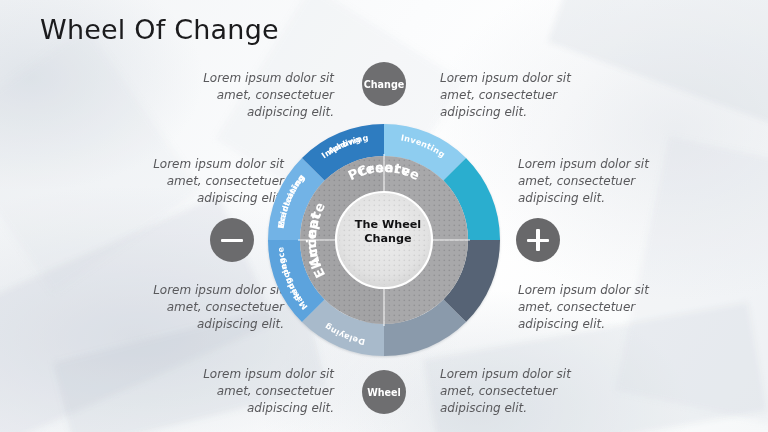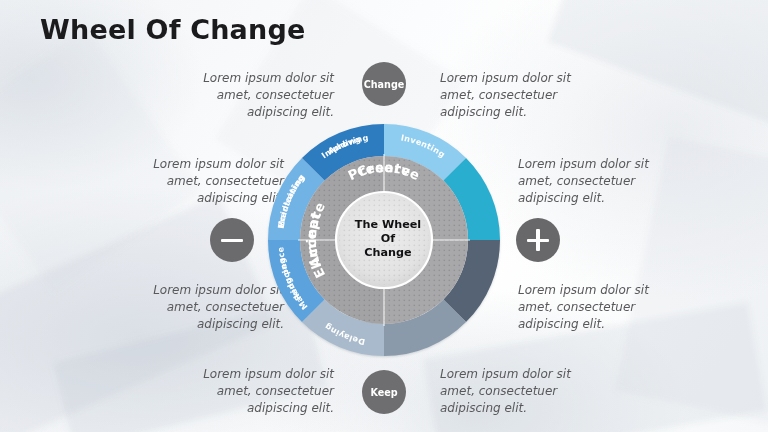--- a/index.html
+++ b/index.html
@@ -27,21 +27,21 @@
   .bg-streak.s3 { left: 560px; top: -30px; width: 260px; height: 120px; transform: rotate(20deg); background: rgba(195,203,213,0.22); }
   .bg-streak.s4 { left: 430px; top: 330px; width: 330px; height: 110px; transform: rotate(-10deg); background: rgba(192,201,212,0.20); }
   .bg-streak.s5 { left: 250px; top: 20px; width: 180px; height: 180px; transform: rotate(32deg); background: rgba(200,207,216,0.13); }
   .bg-streak.s6 { left: 640px; top: 150px; width: 160px; height: 260px; transform: rotate(12deg); background: rgba(198,206,216,0.16); }
   .bg-streak.s7 { left: -20px; top: 60px; width: 180px; height: 200px; transform: rotate(-35deg); background: rgba(203,210,219,0.14); }
 
   #title {
     position: absolute;
     left: 40px; top: 14px;
     font-size: 27px;
-    font-weight: bold;
+    font-weight: normal;
     color: #1b1b1d;
     letter-spacing: 0.2px;
     white-space: nowrap;
   }
 
   .note {
     position: absolute;
     width: 152px;
     font-size: 12px;
     line-height: 1.42;
@@ -234,29 +234,28 @@
         <textPath href="#arcPreserve" startOffset="50%" text-anchor="middle">Preserve</textPath>
       </text>
       <text class="quad-label">
         <textPath href="#arcAccept" startOffset="50%" text-anchor="middle">Accept</textPath>
       </text>
     </svg>
   </div>
 
   <div id="hub-text">
     <div>The Wheel</div>
-    <div>Of</div>
     <div>Change</div>
   </div>
 
   <div class="node top">
     <span>Change</span>
   </div>
   <div class="node bot">
-    <span>Keep</span>
+    <span>Wheel</span>
   </div>
   <div class="node lft">
     <span class="sign">
       <span class="bar h"></span>
     </span>
   </div>
   <div class="node rgt">
     <span class="sign">
       <span class="bar h"></span>
       <span class="bar v"></span>

